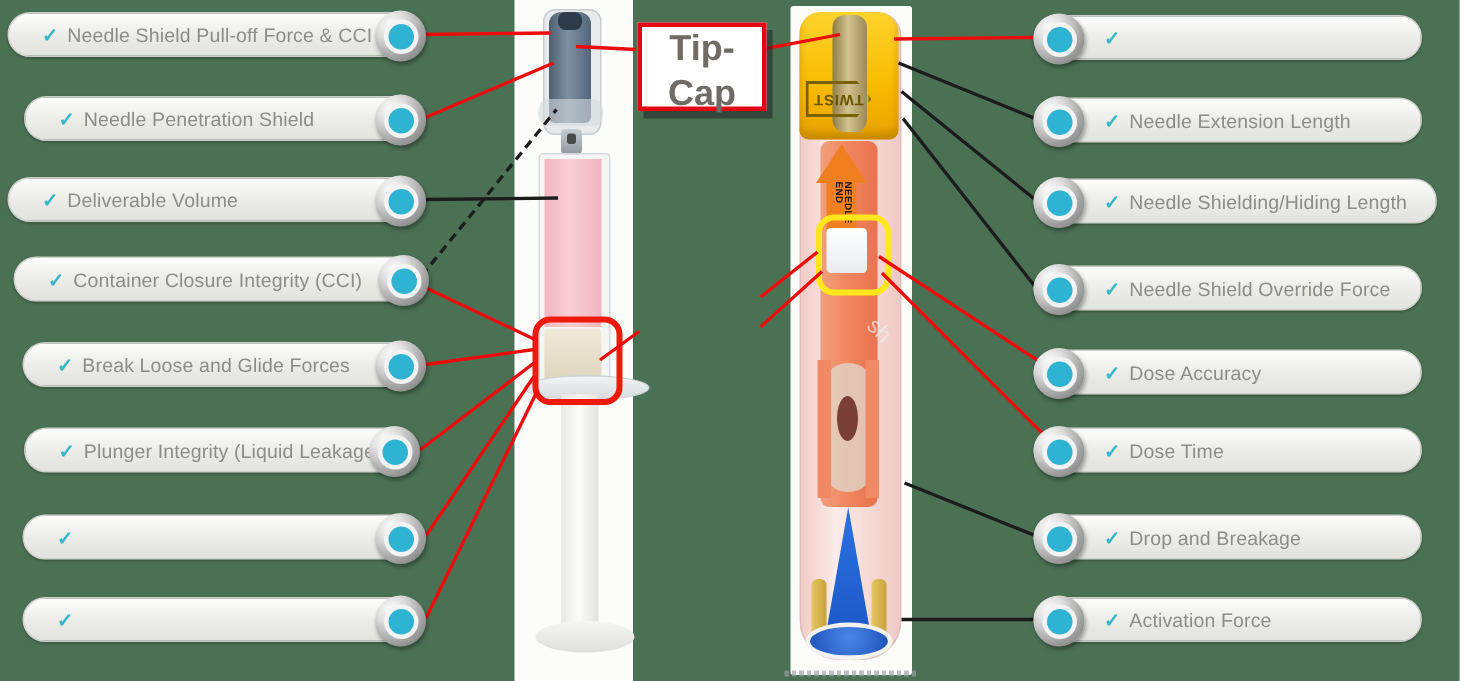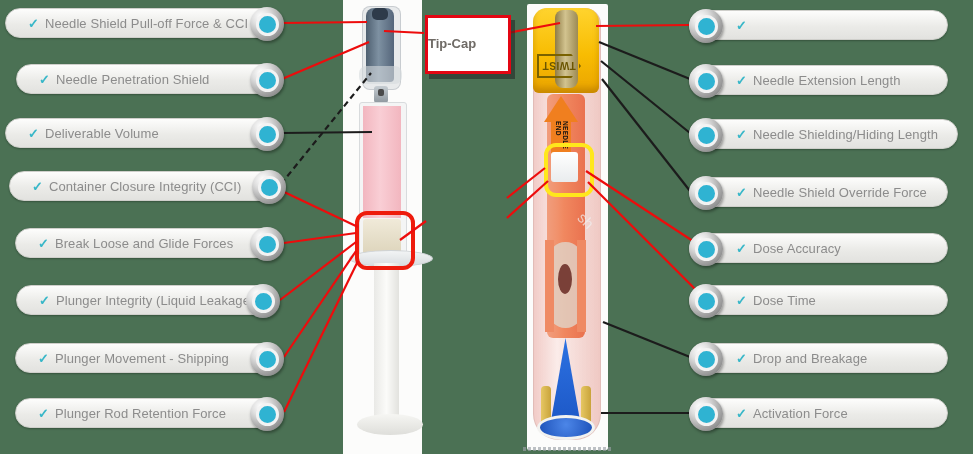--- a/index.html
+++ b/index.html
@@ -25,22 +25,22 @@
   .pill.right{padding-left:46px;}
   .node{position:absolute;width:34px;height:34px;border-radius:50%;top:-2px;
         background:radial-gradient(circle at 32% 28%,#ffffff 0%,#dedede 28%,#a8a8a8 60%,#6e6e6e 100%);
         box-shadow:1px 2px 3px rgba(0,0,0,.35);
         display:flex;align-items:center;justify-content:center;z-index:5;}
   .node .dot{width:17px;height:17px;border-radius:50%;background:#2fb3d2;border:3px solid #f3f3f3;}
 
   
   .callout{position:absolute;background:#ffffff;border:3px solid #e30613;
            box-shadow:4px 5px 0 rgba(35,35,35,.55);z-index:6;
-           display:flex;flex-direction:row;align-items:center;justify-content:flex-start;
-           font-weight:bold;color:#6f6b66;font-size:13px;line-height:1.25;text-align:center;}
+           display:flex;flex-direction:column;align-items:center;justify-content:space-between;
+           font-weight:bold;color:#6f6b66;font-size:24px;line-height:1.25;text-align:center;}
   #plunger-callout{color:#8b8680;}
 
   
   #wires{position:absolute;left:0;top:0;z-index:3;}
 
   
   .z2{z-index:2;}
   #ns-sleeve{left:362px;top:6px;width:37px;height:82px;border-radius:8px;
      background:rgba(203,208,213,.40);border:1px solid rgba(175,180,186,.55);}
   #ns-shield{left:366px;top:8px;width:28px;height:74px;border-radius:8px 8px 4px 4px;
@@ -216,28 +216,26 @@
       </div>
       <div class="pill left" style="left: 16px; top: 285px; width: 260px;">
         <span class="chk">✓</span>
         <span class="txt">Plunger Integrity (Liquid Leakage)</span>
         <div class="node" style="left: 229px;">
           <div class="dot"></div>
         </div>
       </div>
       <div class="pill left" style="left: 15px; top: 343px; width: 265px;">
         <span class="chk">✓</span>
-        <span class="txt">Plunger Movement - Shipping</span>
         <div class="node" style="left: 234px;">
           <div class="dot"></div>
         </div>
       </div>
       <div class="pill left" style="left: 15px; top: 398px; width: 265px;">
         <span class="chk">✓</span>
-        <span class="txt">Plunger Rod Retention Force</span>
         <div class="node" style="left: 234px;">
           <div class="dot"></div>
         </div>
       </div>
     </div>
   <div id="right-labels">
       <div class="pill right" style="left: 689px; top: 10px; width: 259px;">
         <span class="chk">✓</span>
         <div class="node" style="left: -1px;">
           <div class="dot"></div>

